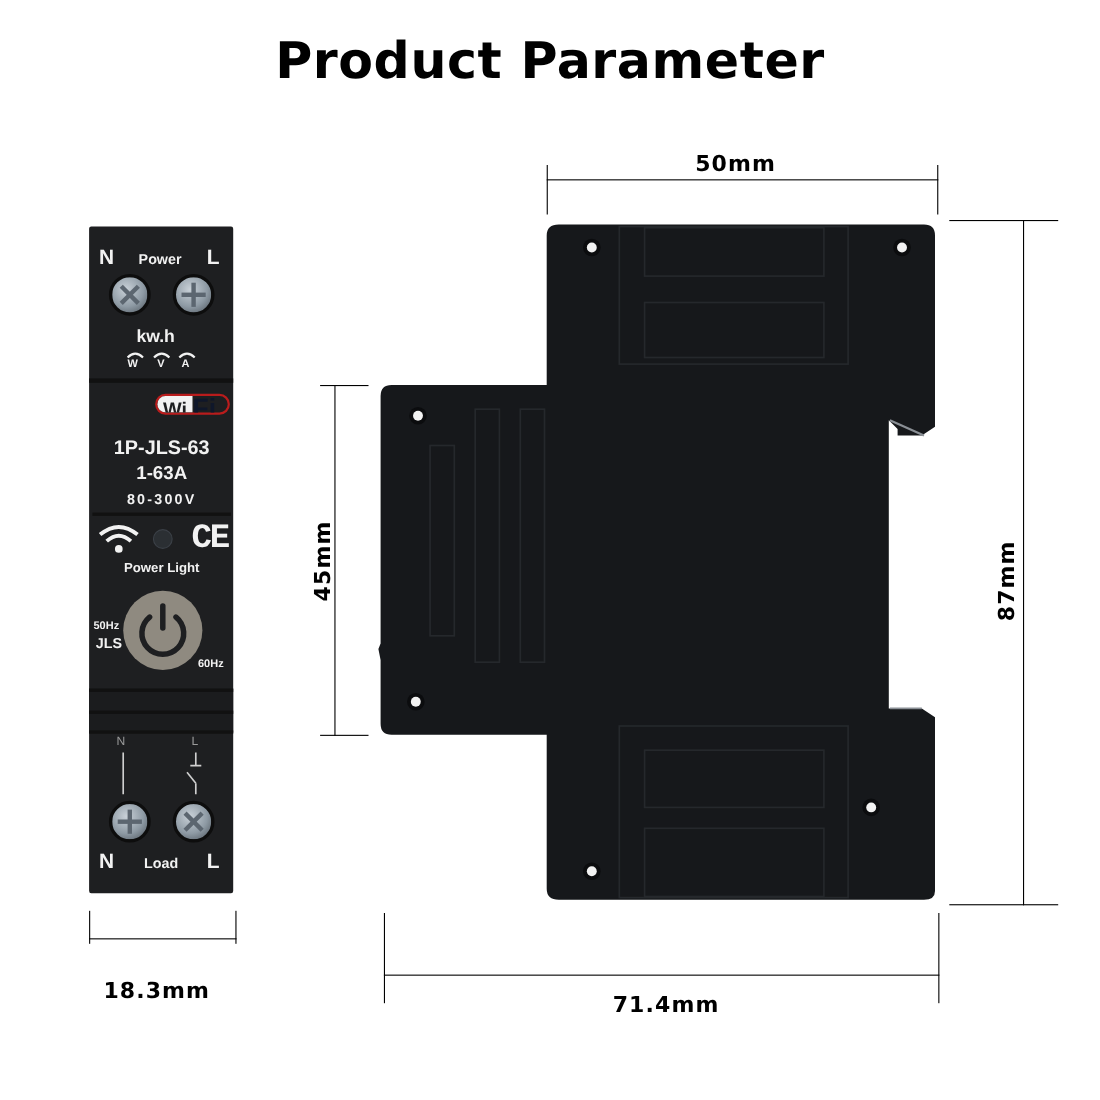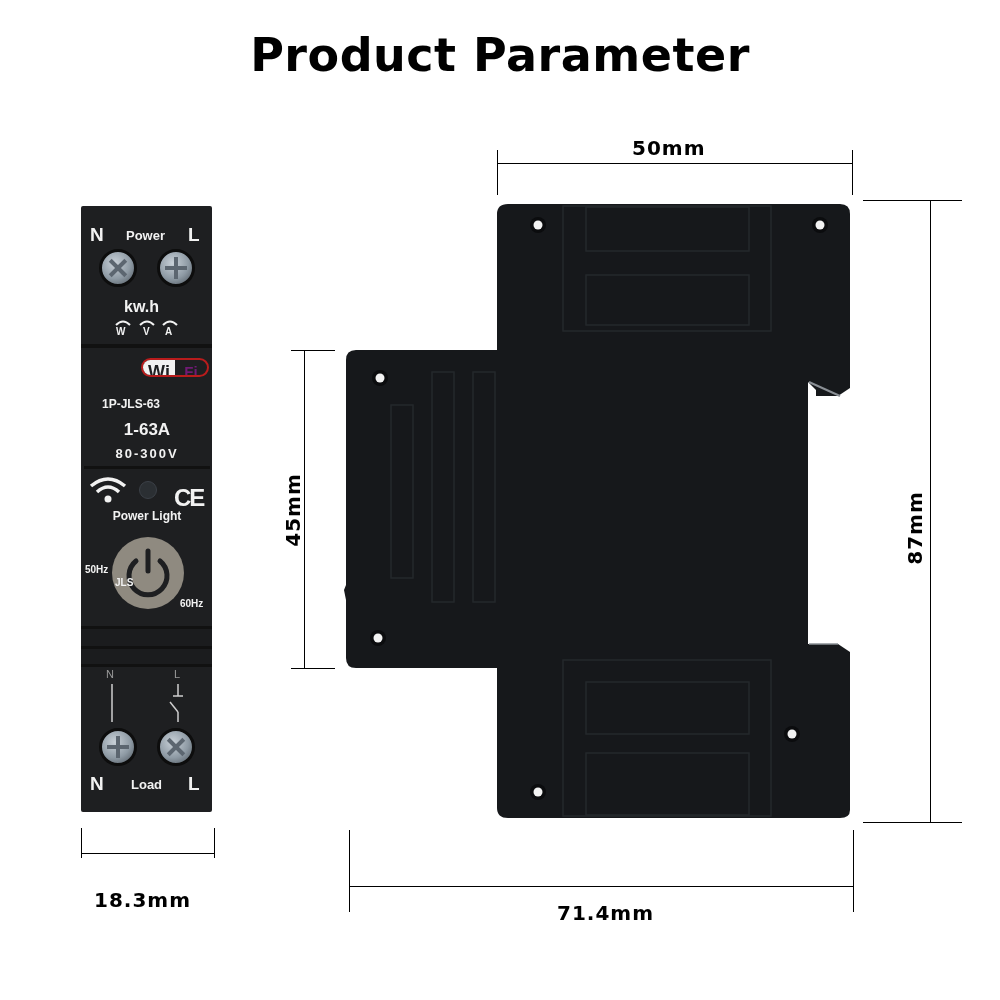--- a/index.html
+++ b/index.html
@@ -18,21 +18,21 @@
     .b-text { position: absolute; color: #f2f2f2; font-weight: bold; text-align: center; white-space: nowrap; }
     .screw { position: absolute; width: 38px; height: 38px; border-radius: 50%; background: radial-gradient(circle at 40% 35%, #c9d1d8 0%, #8e9aa4 55%, #4a525a 100%); border: 3px solid #0d0d0d; box-sizing: border-box; }
     .screw::before, .screw::after { content: ""; position: absolute; left: 50%; top: 50%; background: #5c6670; }
     .screw.plus::before { width: 22px; height: 4px; transform: translate(-50%, -50%); }
     .screw.plus::after { width: 4px; height: 22px; transform: translate(-50%, -50%); }
     .screw.cross::before { width: 22px; height: 4px; transform: translate(-50%, -50%) rotate(45deg); }
     .screw.cross::after { width: 4px; height: 22px; transform: translate(-50%, -50%) rotate(45deg); }
 
     .wifi-badge { position: absolute; left: 111px; top: 358px; width: 68px; height: 19px; border: 2px solid #b91c1c; border-radius: 16px; overflow: hidden; box-sizing: border-box; display: flex; margin-left: 30px; }
     .wifi-badge .wi { width: 50%; background: #f2f2f2; color: #1e1f21; font-weight: bold; font-size: 18px; text-align: center; line-height: 24px; }
-    .wifi-badge .fi { width: 50%; color: #701a75; font-weight: bold; font-size: 15px; text-align: center; line-height: 24px; }
+    .wifi-badge .fi { width: 50%; color: #0f172a; font-weight: bold; font-size: 24px; text-align: left; line-height: 24px; }
 
     .power-btn { position: absolute; left: 112px; top: 537px; width: 72px; height: 72px; border-radius: 50%; background: #8f8a80; }
     .led { position: absolute; left: 139px; top: 481px; width: 16px; height: 16px; border-radius: 50%; background: #2b2f33; border: 1px solid #3b4047; }
 
     
     .profile { position: absolute; left: 0; top: 0; }
   </style>
 </head>
 <body>
 
@@ -60,41 +60,41 @@
   <path d="M4 8 Q11 1 18 8" stroke="#f2f2f2" stroke-width="2" fill="none"></path>
   <path d="M28 8 Q35 1 42 8" stroke="#f2f2f2" stroke-width="2" fill="none"></path>
   <path d="M51 8 Q58 1 65 8" stroke="#f2f2f2" stroke-width="2" fill="none"></path>
 </svg>
 
 <div class="wifi-badge">
   <div class="wi">Wi</div>
   <div class="fi">Fi</div>
 </div>
 
-<div class="b-text" style="left:68px;width:126px;top:397px;font-size:12px;">1P-JLS-63</div>
+<div class="b-text" style="left:84px;width:126px;top:397px;font-size:18px;">1P-JLS-63</div>
 <div class="b-text" style="left:84px;width:126px;top:420px;font-size:17px;">1-63A</div>
 <div class="b-text" style="left:84px;width:126px;top:446px;font-size:13px;letter-spacing:2px;">80-300V</div>
 <div style="position:absolute;left:84px;top:466px;width:126px;height:3px;background:#111;"></div>
 
 <svg style="position:absolute;left:88px;top:474px;" width="40" height="30">
   <path d="M3 12 Q20 -2 37 12" stroke="#f2f2f2" stroke-width="3.5" fill="none"></path>
   <path d="M9 18 Q20 8 31 18" stroke="#f2f2f2" stroke-width="3.5" fill="none"></path>
   <circle cx="20" cy="25" r="3.5" fill="#f2f2f2"></circle>
 </svg>
 <div class="led"></div>
-<div class="b-text" style="left:174px;top:484px;font-size:24px;font-family:Liberation Sans, sans-serif;letter-spacing:-2px;">CE</div>
+<div class="b-text" style="left:174px;top:472px;font-size:31px;font-family:Liberation Mono, monospace;letter-spacing:-2px;">CE</div>
 <div class="b-text" style="left:84px;width:126px;top:509px;font-size:12px;">Power Light</div>
 
 <div class="power-btn">
   <svg width="72" height="72">
     <path d="M24 24 A19 19 0 1 0 48 24" stroke="#1e1f21" stroke-width="5" fill="none" stroke-linecap="round"></path>
     <line x1="36" y1="14" x2="36" y2="34" stroke="#1e1f21" stroke-width="5" stroke-linecap="round"></line>
   </svg>
 </div>
-<div class="b-text" style="left:87px;top:577px;font-size:10px;margin-left:28px;">JLS</div>
+<div class="b-text" style="left:87px;top:577px;font-size:13px;">JLS</div>
 <div class="b-text" style="left:85px;top:564px;font-size:10px;">50Hz</div>
 <div class="b-text" style="left:180px;top:598px;font-size:10px;">60Hz</div>
 
 <div class="b-text" style="left:106px;top:668px;font-size:11px;color:#9a9a9a;font-weight:normal;">N</div>
 <div class="b-text" style="left:174px;top:668px;font-size:11px;color:#9a9a9a;font-weight:normal;">L</div>
 <svg style="position:absolute;left:100px;top:680px;" width="90" height="45">
   <line x1="12" y1="4" x2="12" y2="42" stroke="#cfcfcf" stroke-width="1.5"></line>
   <line x1="78" y1="4" x2="78" y2="16" stroke="#cfcfcf" stroke-width="1.5"></line>
   <line x1="73" y1="16" x2="83" y2="16" stroke="#cfcfcf" stroke-width="1.5"></line>
   <line x1="70" y1="22" x2="78" y2="32" stroke="#cfcfcf" stroke-width="1.5"></line>

